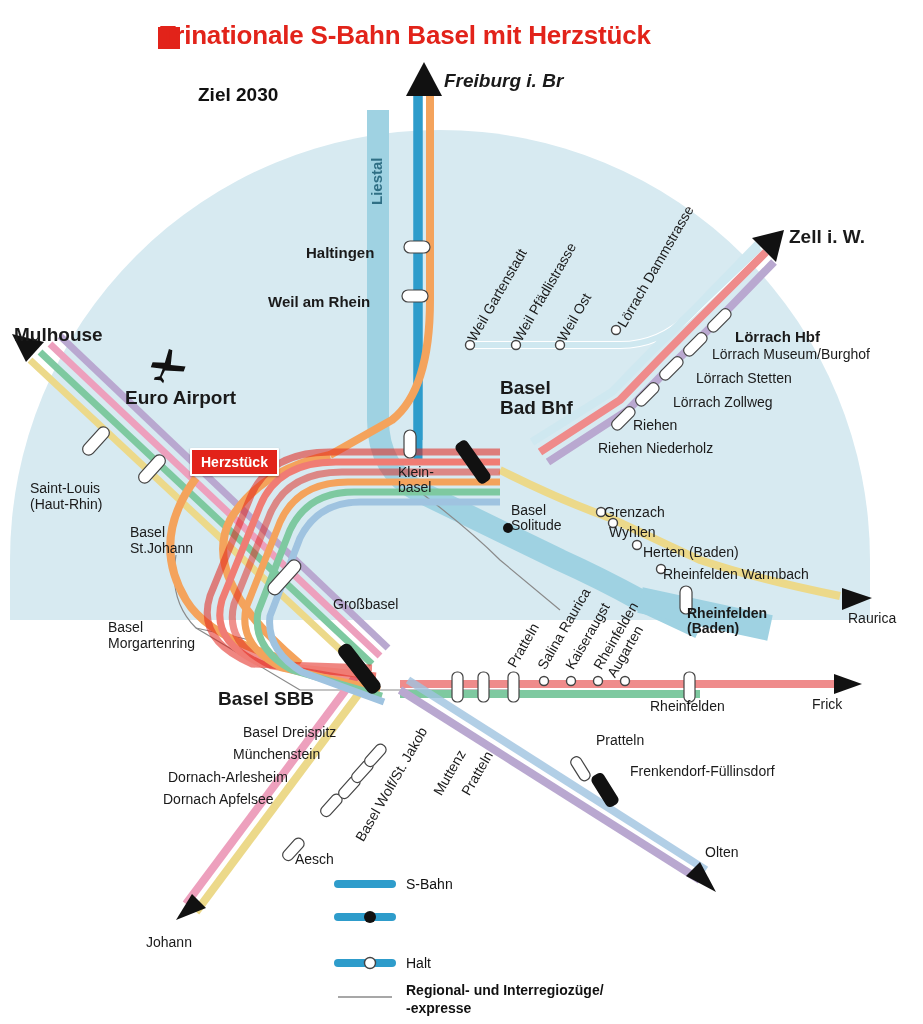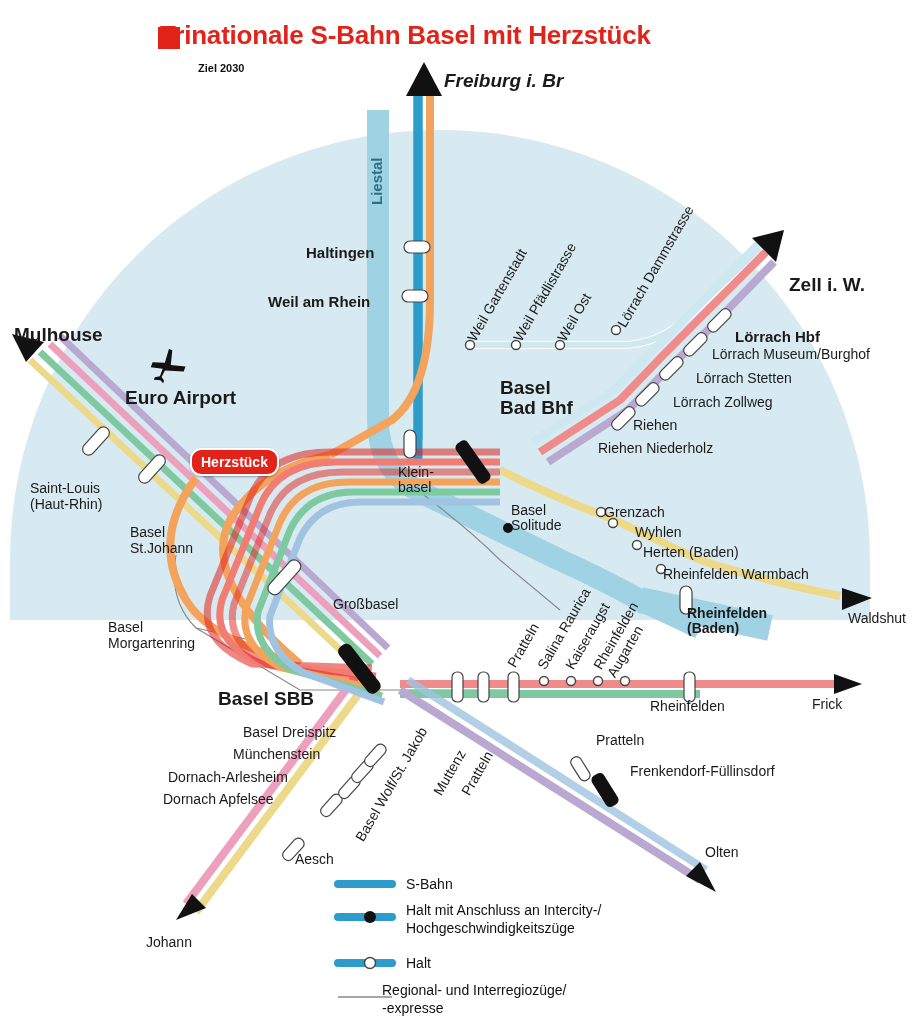--- a/index.html
+++ b/index.html
@@ -17,31 +17,31 @@
   .lbl{position:absolute;white-space:nowrap;}
   .b{font-weight:bold;}
   .title{
     position:absolute;left:160px;top:20px;
     font-size:26px;font-weight:bold;color:#e2231a;
     letter-spacing:-0.2px;
   }
   .title-square{
     position:absolute;left:158px;top:27px;width:22px;height:22px;background:#e2231a;
   }
-  .subtitle{position:absolute;left:198px;top:62px;font-size:11px;font-weight:bold;color:#111;}
+  .subtitle{position:absolute;left:198px;top:84px;font-size:19px;font-weight:bold;color:#111;}
 
   .big{font-size:19px;font-weight:bold;}
   .med{font-size:15px;font-weight:bold;}
   .sm{font-size:14px;}
 
   .rot-90{transform-origin:0 0;}
   .herzstueck{
     position:absolute;left:190px;top:448px;
     background:#e2231a;color:#fff;font-weight:bold;font-size:14px;
-    padding:4px 9px;border-radius:11px;border:2px solid #fff;
+    padding:4px 9px;border-radius:1px;border:2px solid #fff;
     box-shadow:0 1px 2px rgba(0,0,0,.35);
   }
   .legend-txt{position:absolute;font-size:14px;color:#111;}
 </style>
 </head>
 <body>
 
 <div id="map-root">
 
 <svg id="map-svg" viewBox="0 0 923 1024">
@@ -198,23 +198,23 @@
   </g>
 </svg>
 
 <div class="title-square"></div>
 <div class="title">Trinationale S-Bahn Basel mit Herzstück</div>
 <div class="subtitle">Ziel 2030</div>
 
 <div class="herzstueck">Herzstück</div>
 
 <div class="lbl big" style="left:444px;top:70px;font-style:italic;">Freiburg i. Br</div>
-<div class="lbl big" style="left:789px;top:226px;margin-top:48px;">Zell i. W.</div>
+<div class="lbl big" style="left:789px;top:226px;">Zell i. W.</div>
 <div class="lbl big" style="left:14px;top:324px;">Mulhouse</div>
-<div class="lbl sm" style="left:848px;top:610px;">Waldshut</div>
+<div class="lbl sm" style="left:848px;top:610px;">Raurica</div>
 <div class="lbl sm" style="left:812px;top:696px;">Frick</div>
 <div class="lbl sm" style="left:705px;top:844px;">Olten</div>
 <div class="lbl sm" style="left:146px;top:934px;">Johann</div>
 
 <div class="lbl big" style="left:500px;top:378px;line-height:1.05;">Basel<br>Bad Bhf</div>
 <div class="lbl big" style="left:218px;top:688px;">Basel SBB</div>
 <div class="lbl big" style="left:125px;top:387px;">Euro Airport</div>
 <div class="lbl med" style="left:735px;top:328px;">Lörrach Hbf</div>
 
 <div class="lbl med" style="left:306px;top:244px;">Haltingen</div>
@@ -222,21 +222,21 @@
 
 <div class="lbl sm" style="left:712px;top:346px;">Lörrach Museum/Burghof</div>
 <div class="lbl sm" style="left:696px;top:370px;">Lörrach Stetten</div>
 <div class="lbl sm" style="left:673px;top:394px;">Lörrach Zollweg</div>
 <div class="lbl sm" style="left:633px;top:417px;">Riehen</div>
 <div class="lbl sm" style="left:598px;top:440px;">Riehen Niederholz</div>
 
 <div class="lbl sm" style="left:398px;top:465px;line-height:1.1;">Klein-<br>basel</div>
 <div class="lbl sm" style="left:511px;top:503px;line-height:1.1;">Basel<br>Solitude</div>
 <div class="lbl sm" style="left:604px;top:504px;">Grenzach</div>
-<div class="lbl sm" style="left:635px;top:524px;text-align:right;">Wyhlen</div>
+<div class="lbl sm" style="left:609px;top:524px;text-align:right;">Wyhlen</div>
 <div class="lbl sm" style="left:643px;top:544px;">Herten (Baden)</div>
 <div class="lbl sm" style="left:663px;top:566px;">Rheinfelden Warmbach</div>
 <div class="lbl sm b" style="left:687px;top:606px;line-height:1.1;">Rheinfelden<br>(Baden)</div>
 
 <div class="lbl sm" style="left:333px;top:548px;margin-top:48px;">Großbasel</div>
 <div class="lbl sm" style="left:30px;top:480px;line-height:1.15;">Saint-Louis<br>(Haut-Rhin)</div>
 <div class="lbl sm" style="left:130px;top:524px;line-height:1.15;">Basel<br>St.Johann</div>
 <div class="lbl sm" style="left:108px;top:619px;line-height:1.15;">Basel<br>Morgartenring</div>
 
 <div class="lbl sm" style="left:650px;top:698px;">Rheinfelden</div>
@@ -259,19 +259,17 @@
 <div class="lbl sm rot-90" style="left:590px;top:664px;transform:rotate(-60deg);transform-origin:0 0;white-space:pre;">Rheinfelden
 Augarten</div>
 
 <div class="lbl sm rot-90" style="left:352px;top:836px;transform:rotate(-60deg);transform-origin:0 0;">Basel Wolf/St. Jakob</div>
 <div class="lbl sm rot-90" style="left:430px;top:790px;transform:rotate(-60deg);transform-origin:0 0;">Muttenz</div>
 <div class="lbl sm rot-90" style="left:458px;top:790px;transform:rotate(-60deg);transform-origin:0 0;">Pratteln</div>
 
 <div class="lbl med rot-90" style="left:368px;top:205px;transform:rotate(-90deg);transform-origin:0 0;color:#2f6f85;">Liestal</div>
 
 <div class="legend-txt" style="left:406px;top:876px;">S-Bahn</div>
-<div class="legend-txt" style="left:406px;top:902px;line-height:1.25;white-space:pre-line;">Halt mit Anschluss an Intercity-/
-Hochgeschwindigkeitszüge</div>
 <div class="legend-txt" style="left:406px;top:955px;">Halt</div>
-<div class="legend-txt" style="left:382px;top:982px;line-height:1.25;white-space:pre-line;">Regional- und Interregiozüge/
+<div class="legend-txt" style="left:406px;top:982px;line-height:1.25;white-space:pre-line;font-weight:bold;">Regional- und Interregiozüge/
 -expresse</div>
 
 </div>
 
 </body></html>

